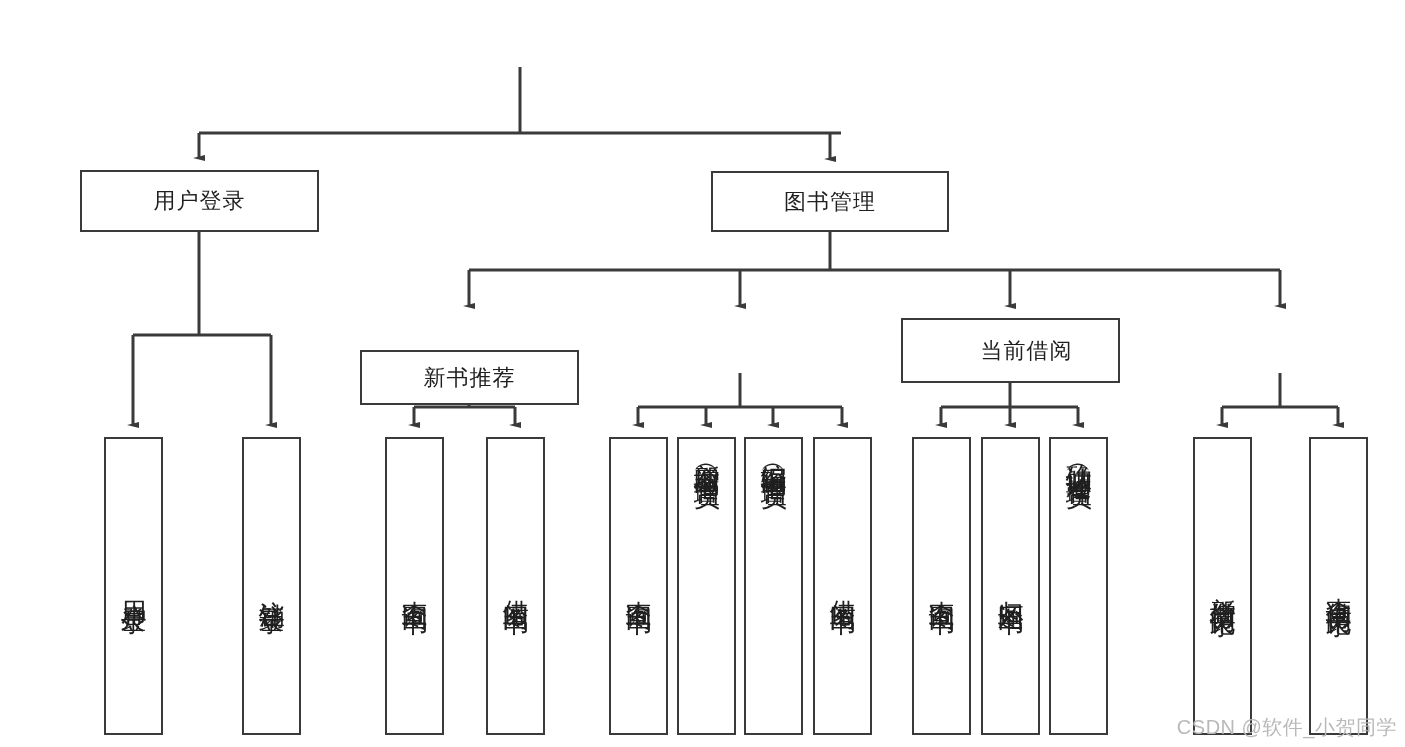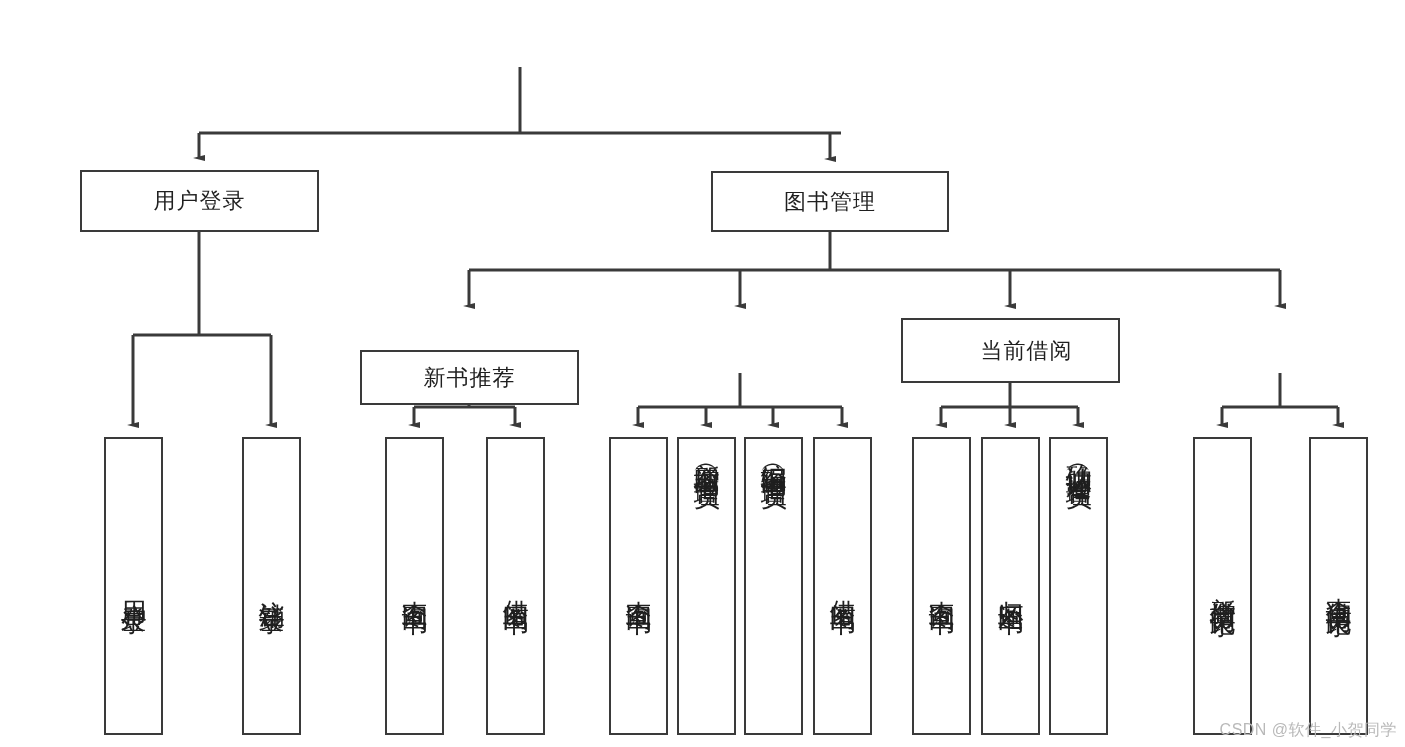--- a/index.html
+++ b/index.html
@@ -44,21 +44,21 @@
     white-space:nowrap;
     display:block;
   }
   .leaf.tall .vtext{font-size:26px;}
   .node.leaf.center-text{align-items:center;padding-top:0;}
 
   #watermark{
     position:absolute;
     right:8px;
     bottom:6px;
-    font-size:16px;
+    font-size:20px;
     color:#b9b9b9;
     letter-spacing:0.5px;
     white-space:nowrap;
     z-index:5;
   }
 </style>
 </head>
 <body>
 
 <div id="canvas">

